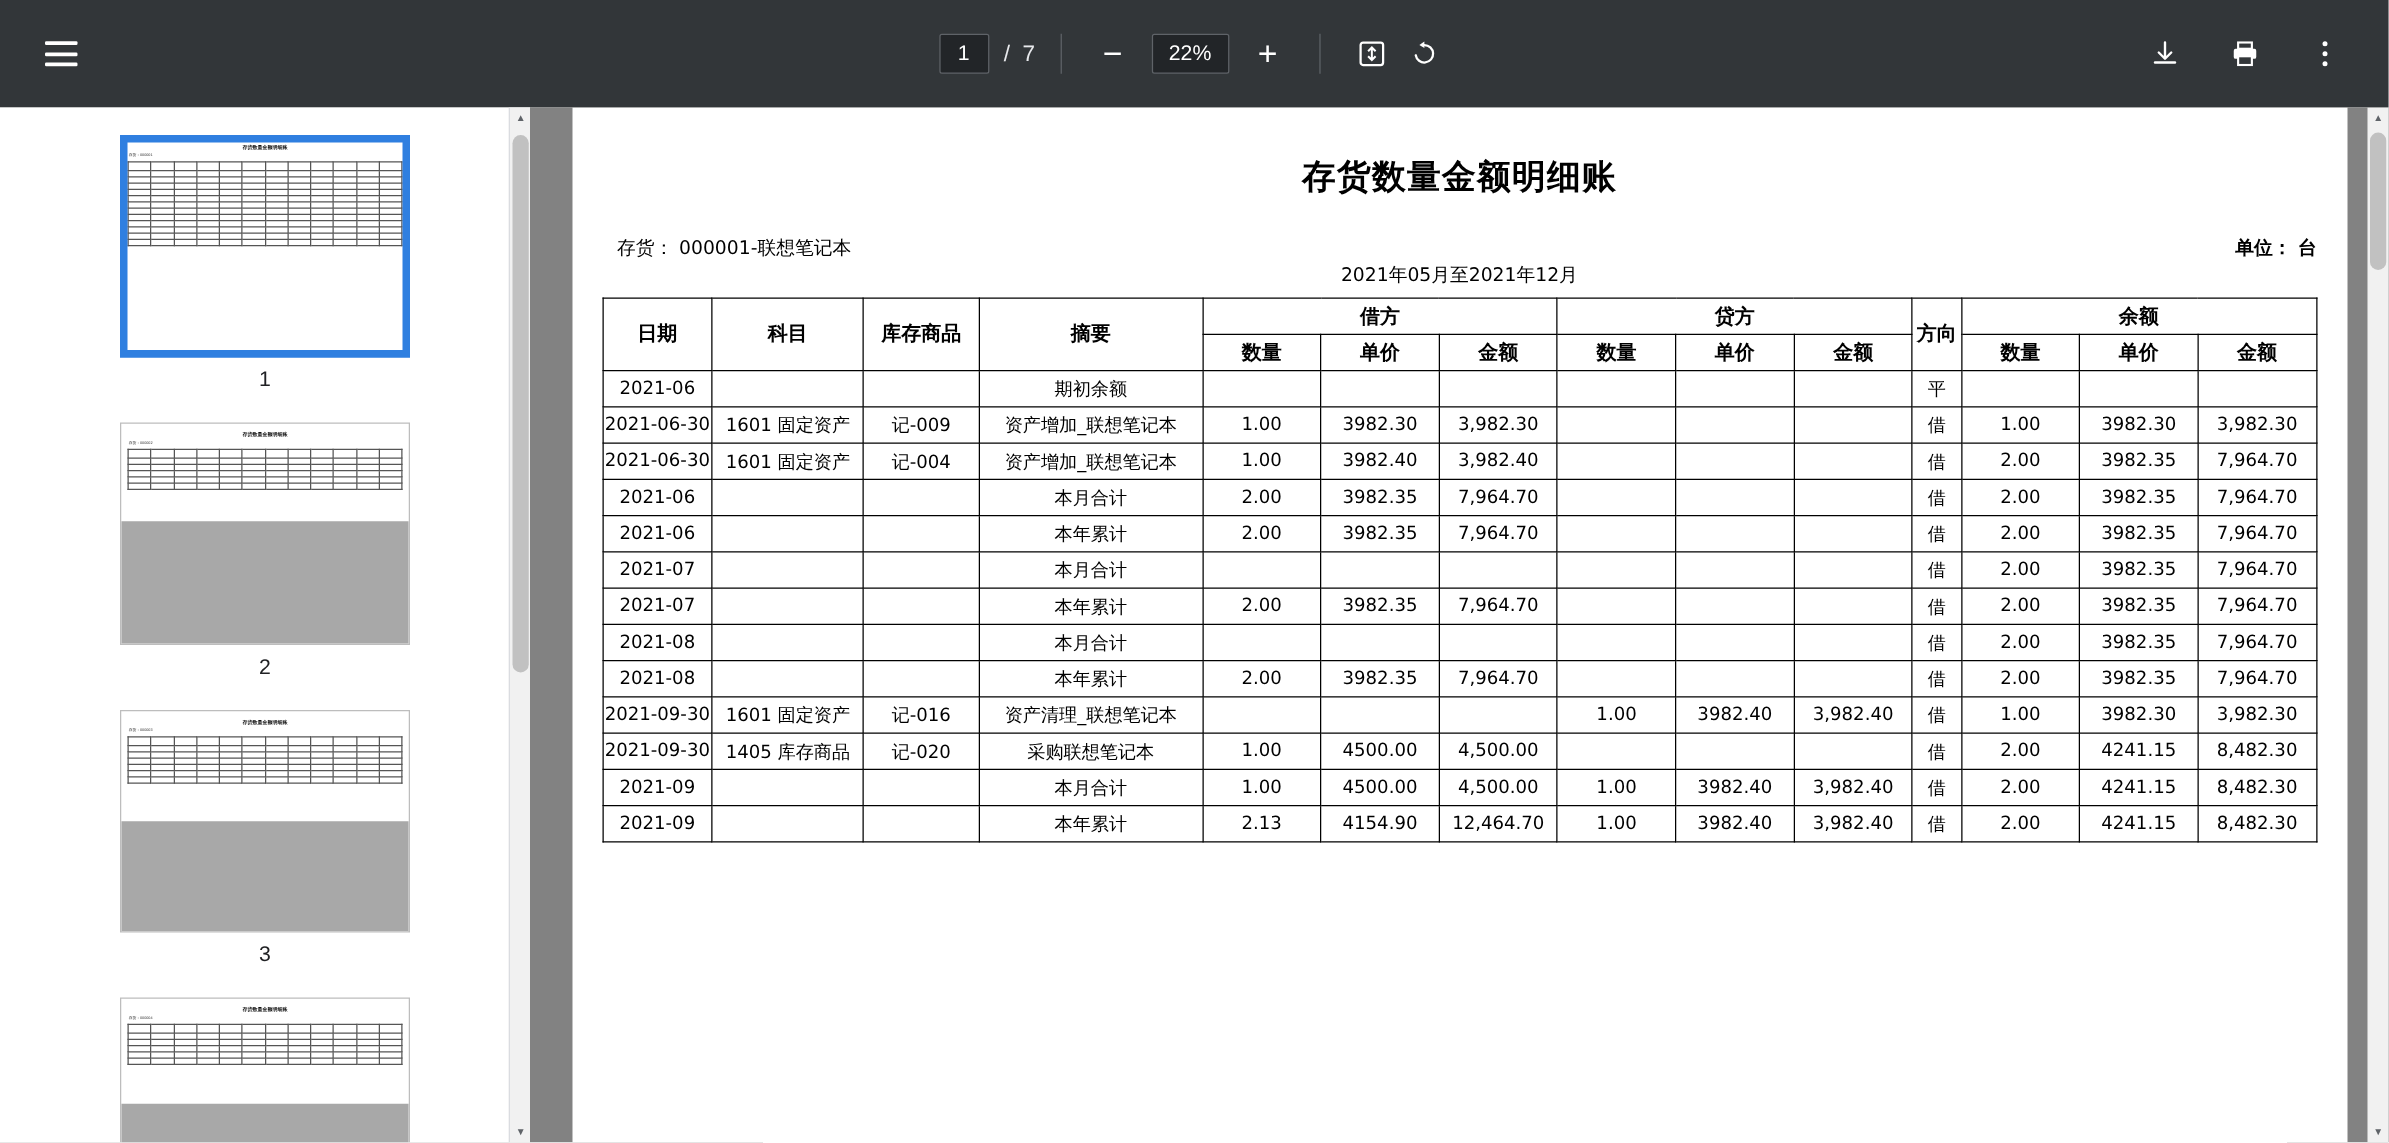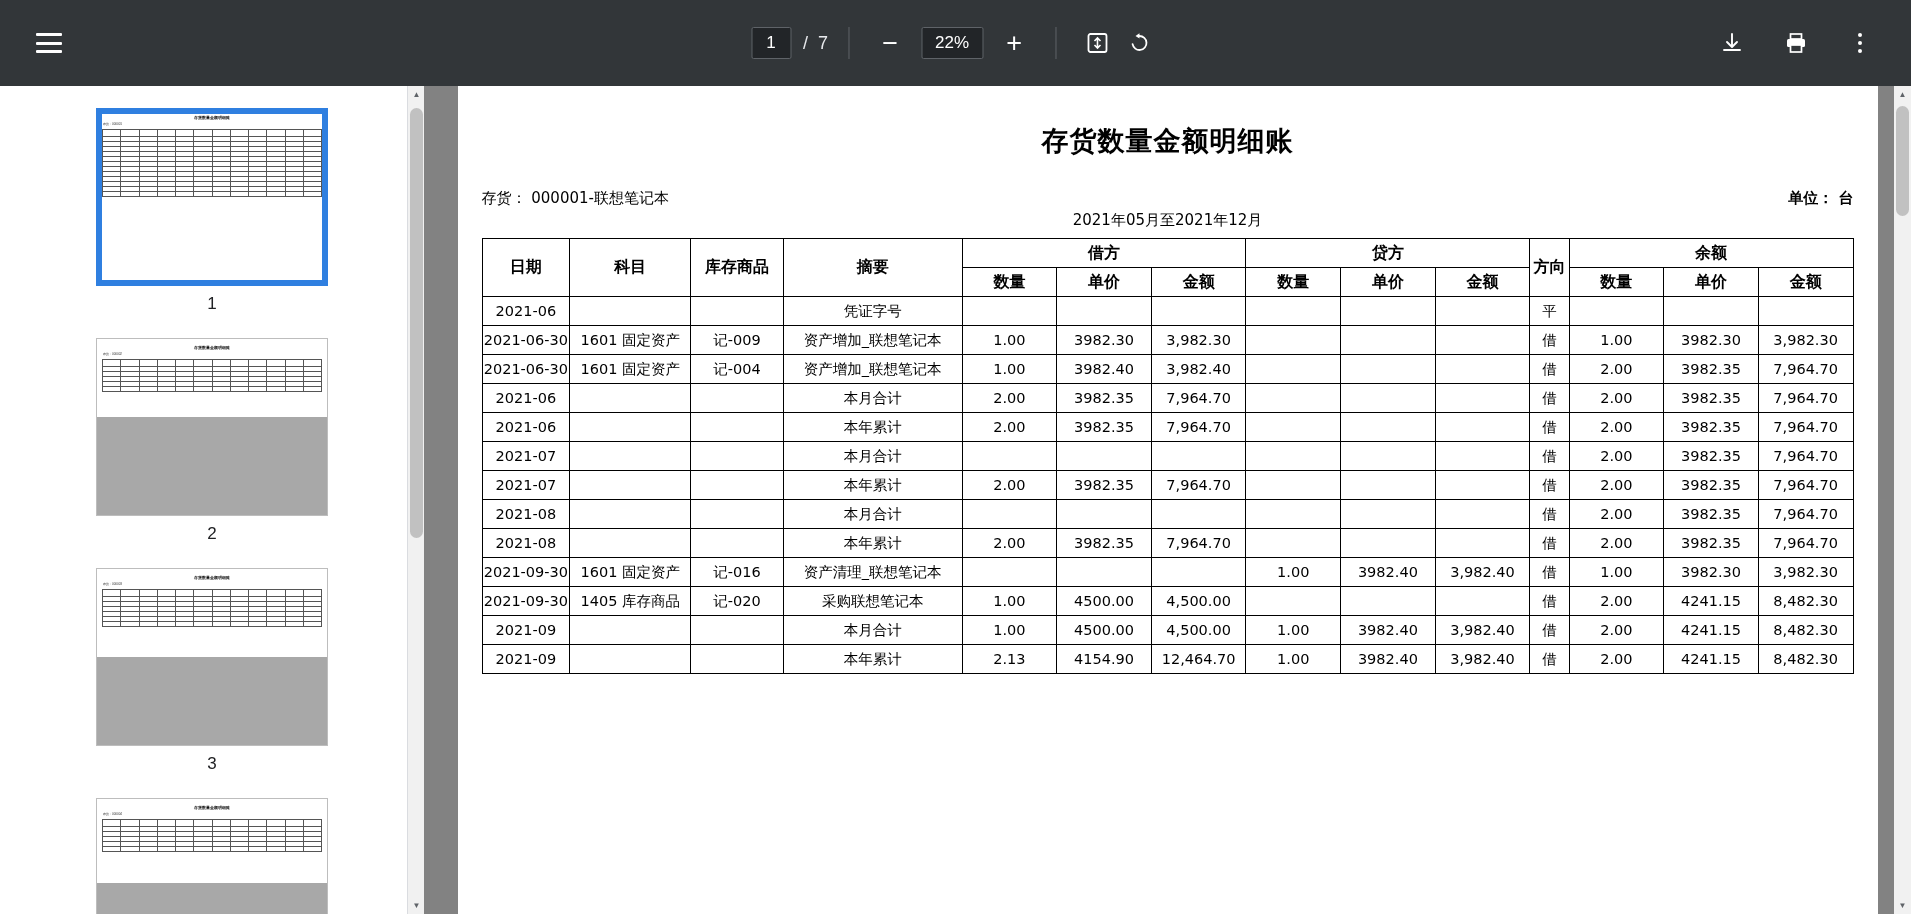--- a/index.html
+++ b/index.html
@@ -181,21 +181,21 @@
     letter-spacing: 1px;
   }
   .meta-row {
     display: flex;
     align-items: flex-end;
     position: relative;
     margin-top: 30px;
     font-family: "DejaVu Sans", sans-serif;
     font-size: 15px;
   }
-  .meta-left { white-space: nowrap; }
+  .meta-left { white-space: nowrap; margin-left: 12px; }
   .meta-center {
     position: absolute; left: 50%; transform: translateX(-50%);
     bottom: -22px;
     white-space: nowrap;
   }
   .meta-right { margin-left: auto; white-space: nowrap; font-weight: bold; }
   table.ledger {
     width: 100%;
     border-collapse: collapse;
     margin-top: 30px;
@@ -862,21 +862,21 @@
             <th>单价</th>
             <th>金额</th>
           </tr>
         </thead>
         <tbody>
 
           <tr>
             <td>2021-06</td>
             <td></td>
             <td></td>
-            <td class="txt">凭证字号</td>
+            <td class="txt">期初余额</td>
             <td class="num"></td>
             <td class="num"></td>
             <td class="num"></td>
             <td class="num"></td>
             <td class="num"></td>
             <td class="num"></td>
             <td>平</td>
             <td class="num"></td>
             <td class="num"></td>
             <td class="num"></td>

